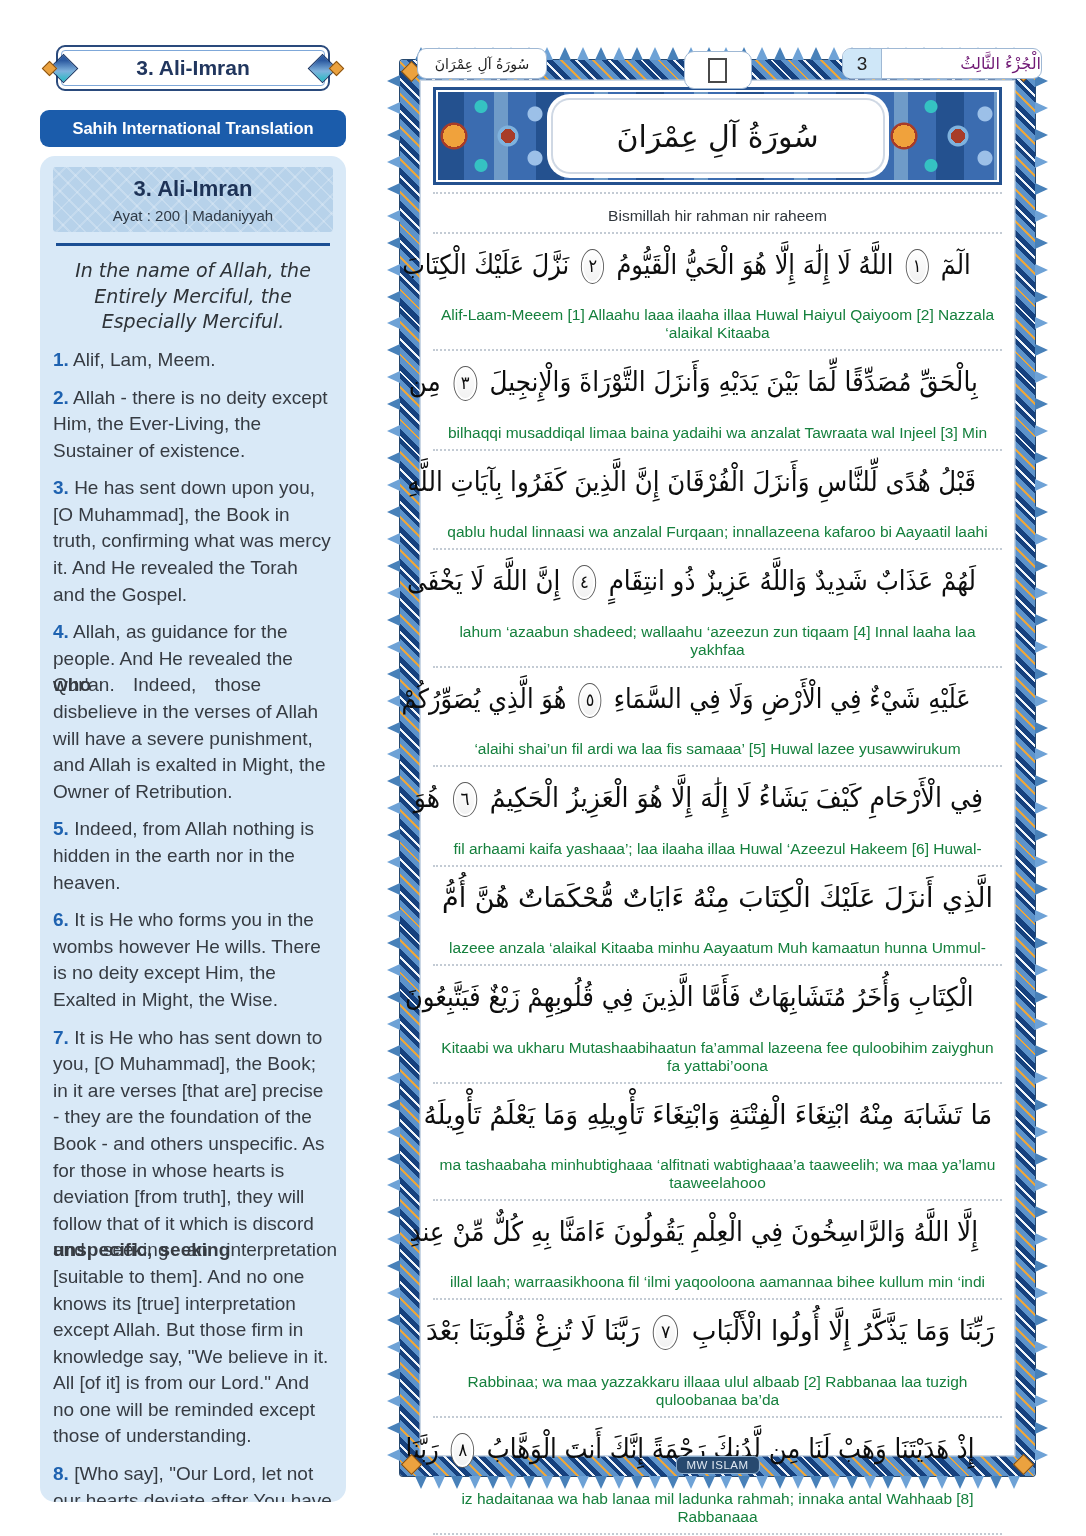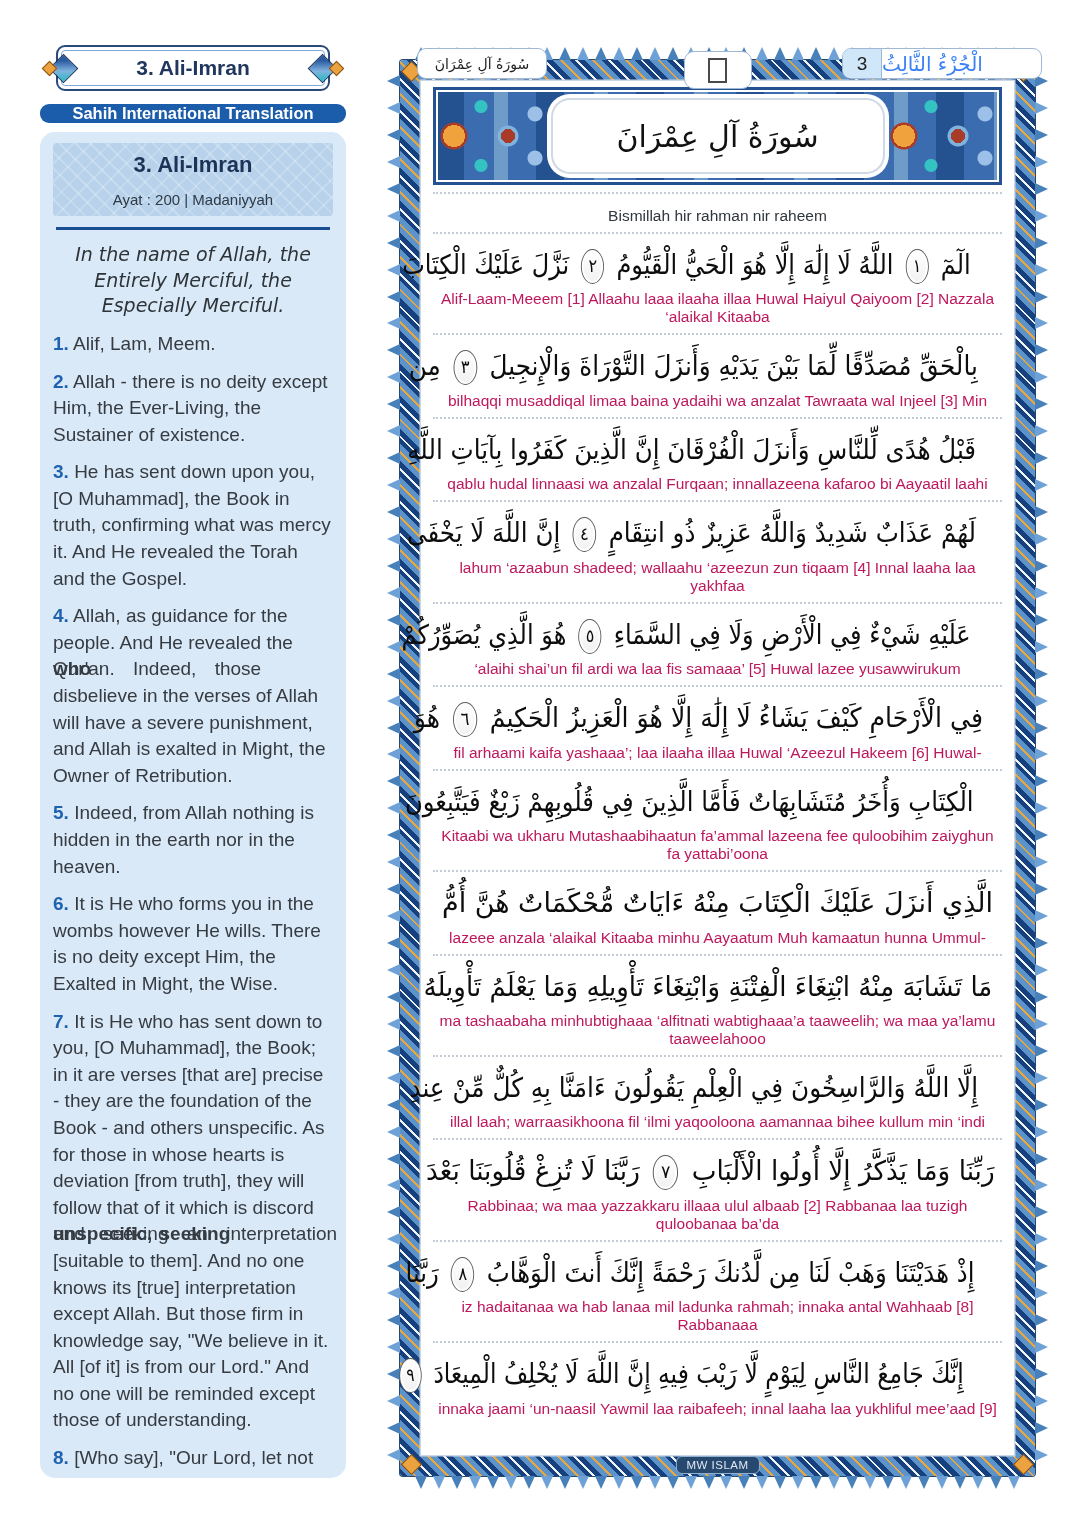--- a/index.html
+++ b/index.html
@@ -10,29 +10,29 @@
     border:2px solid #2a4a7c;border-radius:9px;outline:1px solid #7fa8d9;outline-offset:-6px;
     display:flex;align-items:center;justify-content:center;
     font-size:21px;font-weight:bold;color:#21365e;}
   .t-orn{position:absolute;top:50%;width:30px;height:30px;transform:translateY(-50%);}
   .t-orn .d1{position:absolute;width:19px;height:19px;top:5px;transform:rotate(45deg);
     background:linear-gradient(135deg,#2c5aa0 20%,#7fb2dd 60%,#39b9c9 90%);border:1.5px solid #132f5e;}
   .t-orn .d2{position:absolute;width:9px;height:9px;top:10px;transform:rotate(45deg);
     background:#eba23f;border:1px solid #8a5313;}
   .t-orn.left{left:-12px;} .t-orn.left .d1{right:2px;} .t-orn.left .d2{left:-2px;}
   .t-orn.right{right:-12px;} .t-orn.right .d1{left:2px;} .t-orn.right .d2{right:-2px;}
-  .banner{margin-top:13px;height:19px;background:#1b5cab;border-radius:9px;color:#fff;
+  .banner{margin-top:19px;height:37px;background:#1b5cab;border-radius:9px;color:#fff;
     font-weight:bold;font-size:16.5px;display:flex;align-items:center;justify-content:center;text-align:center;}
   .translation-panel{margin-top:9px;height:1346px;background:#d9e9f7;border-radius:15px;
     padding:11px 13px;box-sizing:border-box;overflow:hidden;}
   .surah-card{background:#b7d2ea;border-radius:3px;padding:9px 4px 8px;text-align:center;
     background-image:repeating-linear-gradient(45deg,rgba(255,255,255,.22) 0 2px,transparent 2px 11px),
       repeating-linear-gradient(-45deg,rgba(255,255,255,.18) 0 2px,transparent 2px 13px);}
   .surah-card .sc-title{font-size:22px;font-weight:bold;color:#1d3256;}
-  .surah-card .sc-meta{font-size:15px;color:#2f3a46;margin-top:13px;}
+  .surah-card .sc-meta{font-size:15px;color:#2f3a46;margin-top:5px;}
   .info-divider{height:3px;background:#1b4f94;margin:11px 3px 12px;}
   .bismillah-en{font-style:italic;font-size:19px;color:#2e3338;text-align:center;
     line-height:1.35;margin:0 0 12px;font-family:"DejaVu Sans",sans-serif;}
   .verses p{margin:0 0 11px;font-size:19px;line-height:1.4;color:#363b42;}
   .vnum{color:#1e62b0;font-weight:bold;}
   .v-overlap{display:inline-grid;vertical-align:baseline;}
   .v-overlap span{grid-area:1/1;white-space:nowrap;}
   .v-overlap .under{word-spacing:13px;}
   .v-overlap .over{word-spacing:2px;font-weight:bold;}
   
@@ -61,21 +61,21 @@
   .tab{position:absolute;top:3px;height:29px;background:#fff;border:1px solid #9fb8d4;
     border-radius:9px;display:flex;align-items:center;justify-content:center;z-index:5;
     font-family:"DejaVu Sans",sans-serif;}
   .tab-left{left:32px;width:128px;font-size:14px;color:#222;}
   .tab-center{left:50%;transform:translateX(-50%);top:6px;width:66px;height:36px;border-radius:10px;}
   .tofu{display:inline-block;width:15px;height:21px;border:2px solid #4a4a4a;}
   .tab-right{right:8px;width:198px;padding:0;overflow:hidden;}
   .tab-right .num{width:38px;height:100%;background:#cfe7f8;border-right:1px solid #9fb8d4;
     display:flex;align-items:center;justify-content:center;font-size:19px;color:#222;
     font-family:"Liberation Sans",sans-serif;}
-  .tab-right .juz{flex:1;font-size:20px;color:#3b82f6;text-align:left;}
+  .tab-right .juz{flex:1;font-size:16px;color:#701a75;text-align:right;}
   
   .band-wrap{padding-bottom:7px;border-bottom:2px dotted #c3cbd4;}
   .header-band{height:92px;border:3px solid #24518f;box-shadow:inset 0 0 0 2px #fff;
     background-color:#3465a8;position:relative;
     background-image:
       radial-gradient(circle at 12% 50%,#f0a23c 0 11px,#a83c28 11px 13px,transparent 14px),
       radial-gradient(circle at 30% 18%,#35c2c2 0 6px,transparent 7px),
       radial-gradient(circle at 30% 82%,#35c2c2 0 6px,transparent 7px),
       radial-gradient(circle at 48% 50%,#a83c28 0 7px,#7fb2dd 7px 10px,transparent 11px),
       radial-gradient(circle at 66% 26%,#9cc0e8 0 7px,transparent 8px),
@@ -89,21 +89,21 @@
     box-shadow:0 0 0 2px #cfd8e4,0 0 0 6px #fff;display:flex;align-items:center;justify-content:center;
     font-size:30px;color:#111;font-family:"DejaVu Sans",sans-serif;}
   
   .bismillah-block{text-align:center;padding:8px 0 7px;border-bottom:2px dotted #c3cbd4;}
   .bismillah-ar{direction:rtl;font-size:33px;color:#0d0d0d;font-family:"DejaVu Sans",sans-serif;line-height:1.5;}
   .bismillah-caption{font-size:15.5px;color:#30363c;margin-top:5px;}
   .qline{padding:8px 0 7px;border-bottom:2px dotted #c3cbd4;}
   .qline:last-child{border-bottom:none;}
   .ar{direction:rtl;text-align:center;white-space:nowrap;font-size:27px;line-height:1.72;
     color:#0d0d0d;font-family:"DejaVu Sans",sans-serif;transform-origin:50% 50%;}
-  .tr{text-align:center;font-size:15.5px;color:#be185d;margin-top:2px;}
+  .tr{text-align:center;font-size:15.5px;color:#15803d;margin-top:18px;}
   .vm{display:inline-block;min-width:24px;height:33px;line-height:31px;border:1.5px solid #5a5a5a;
     border-radius:50%;text-align:center;font-size:18px;margin:0 5px;vertical-align:middle;
     background:linear-gradient(#ffffff,#f1f1f1);box-shadow:inset 0 0 0 2px #fff;}
   .footer-badge{position:absolute;bottom:17px;left:50%;transform:translateX(-50%);z-index:6;
     background:#27496f;color:#dfe8f2;border:1px solid #8fb0cf;border-radius:6px;
     font-size:11.5px;padding:2px 10px;letter-spacing:.5px;}
 </style>
 </head>
 <body>
 
@@ -384,30 +384,30 @@
     <div class="ar" style="transform: scaleX(0.89);">عَلَيْهِ شَيْءٌ فِي الْأَرْضِ وَلَا فِي السَّمَاءِ <span class="vm">٥</span> هُوَ الَّذِي يُصَوِّرُكُمْ</div>
     <div class="tr">‘alaihi shai’un fil ardi wa laa fis samaaa’ [5] Huwal lazee yusawwirukum</div>
   </div>
 
   <div class="qline">
     <div class="ar" style="transform: scaleX(0.933);">فِي الْأَرْحَامِ كَيْفَ يَشَاءُ لَا إِلَٰهَ إِلَّا هُوَ الْعَزِيزُ الْحَكِيمُ <span class="vm">٦</span> هُوَ</div>
     <div class="tr">fil arhaami kaifa yashaaa’; laa ilaaha illaa Huwal ‘Azeezul Hakeem [6] Huwal-</div>
   </div>
 
   <div class="qline">
+    <div class="ar">الَّذِي أَنزَلَ عَلَيْكَ الْكِتَابَ مِنْهُ ءَايَاتٌ مُّحْكَمَاتٌ هُنَّ أُمُّ</div>
+    <div class="tr">lazeee anzala ‘alaikal Kitaaba minhu Aayaatum Muh kamaatun hunna Ummul-</div>
+  </div>
+
+  <div class="qline">
     <div class="ar" style="transform: scaleX(0.9);">الْكِتَابِ وَأُخَرُ مُتَشَابِهَاتٌ فَأَمَّا الَّذِينَ فِي قُلُوبِهِمْ زَيْغٌ فَيَتَّبِعُونَ</div>
     <div class="tr">Kitaabi wa ukharu Mutashaabihaatun fa’ammal lazeena fee quloobihim zaiyghun fa yattabi’oona</div>
   </div>
 
   <div class="qline">
-    <div class="ar">الَّذِي أَنزَلَ عَلَيْكَ الْكِتَابَ مِنْهُ ءَايَاتٌ مُّحْكَمَاتٌ هُنَّ أُمُّ</div>
-    <div class="tr">lazeee anzala ‘alaikal Kitaaba minhu Aayaatum Muh kamaatun hunna Ummul-</div>
-  </div>
-
-  <div class="qline">
     <div class="ar" style="transform: scaleX(0.966);">مَا تَشَابَهَ مِنْهُ ابْتِغَاءَ الْفِتْنَةِ وَابْتِغَاءَ تَأْوِيلِهِ وَمَا يَعْلَمُ تَأْوِيلَهُ</div>
     <div class="tr">ma tashaabaha minhubtighaaa ‘alfitnati wabtighaaa’a taaweelih; wa maa ya’lamu taaweelahooo</div>
   </div>
 
   <div class="qline">
     <div class="ar" style="transform: scaleX(0.916);">إِلَّا اللَّهُ وَالرَّاسِخُونَ فِي الْعِلْمِ يَقُولُونَ ءَامَنَّا بِهِ كُلٌّ مِّنْ عِندِ</div>
     <div class="tr">illal laah; warraasikhoona fil ‘ilmi yaqooloona aamannaa bihee kullum min ‘indi</div>
   </div>
 
   <div class="qline">

